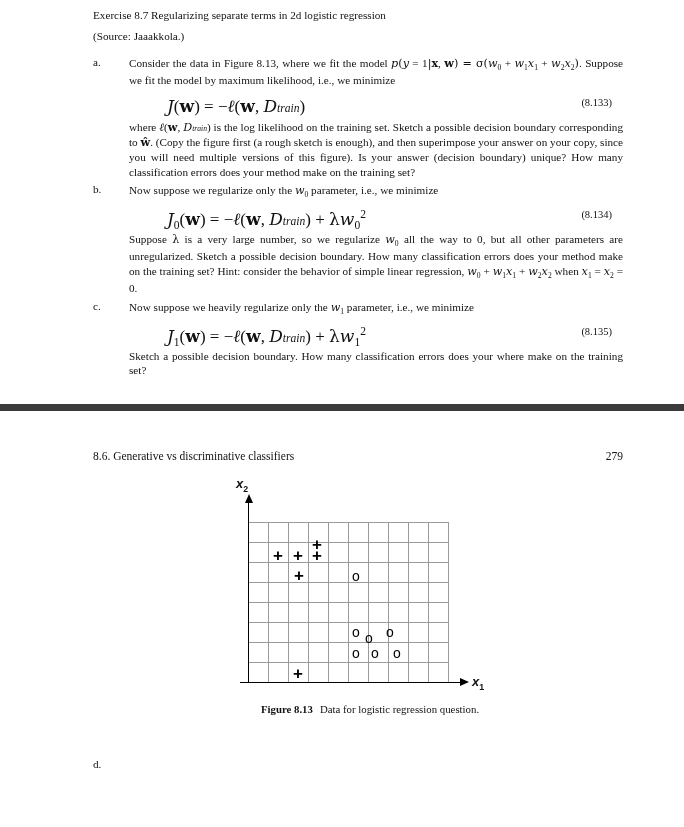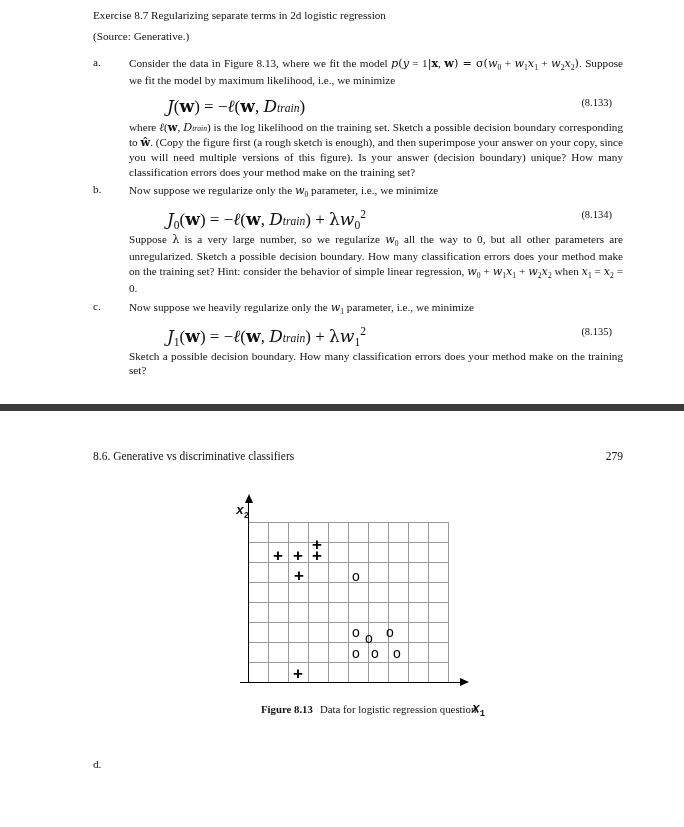--- a/index.html
+++ b/index.html
@@ -184,24 +184,23 @@
     top: -28px;
     width: 0;
     height: 0;
     border-bottom: 9px solid #000;
     border-left: 4px solid transparent;
     border-right: 4px solid transparent;
   }
   .axlabel {
     position: absolute;
     font-size: 13px;
-    font-family: Liberation Mono, monospace;
+    font-family: Liberation Sans, sans-serif;
     font-style: italic;
     font-weight: bold;
-    margin-top: 27px;
   }
   .mark {
     position: absolute;
     font-size: 15px;
     font-family: "Liberation Sans", sans-serif;
     line-height: 1;
     color: #000;
   }
   .mark.plus {
     font-weight: bold;
@@ -237,21 +236,21 @@
 
 <div class="page">
 
   <div class="exercise-block">
 
     <div class="ex-title">
       <span class="bold">Exercise 8.7</span>
       <span>Regularizing separate terms in 2d logistic regression</span>
     </div>
 
-    <div class="ex-source">(Source: Generative.)</div>
+    <div class="ex-source">(Source: Jaaakkola.)</div>
 
     <div class="item">
       <div class="item-label">a.</div>
       <div class="item-body">
         <div class="para">
           <span>Consider the data in Figure 8.13, where we fit the model </span><span class="math">p</span><span class="mathup">(</span><span class="math">y</span> = 1<span class="mathup">|</span><span class="bf">x</span>, <span class="bf">w</span><span class="mathup">) = </span><span class="mathup">σ</span><span class="mathup">(</span><span class="math">w</span><sub class="s">0</sub> + <span class="math">w</span><sub class="s">1</sub><span class="math">x</span><sub class="s">1</sub> + <span class="math">w</span><sub class="s">2</sub><span class="math">x</span><sub class="s">2</sub><span class="mathup">)</span>.
           <span>Suppose we fit the model by maximum likelihood, i.e., we minimize</span>
         </div>
         <div class="eqline">
           <span class="eq">
@@ -294,21 +293,21 @@
       <div class="item-body">
         <div class="para">
           Now suppose we heavily regularize only the <span class="math">w</span><sub class="s">1</sub> parameter, i.e., we minimize
         </div>
         <div class="eqline">
           <span class="eq">
             <span class="math">J</span><sub class="s">1</sub>(<span class="bf">w</span>) = −<span class="math">ℓ</span>(<span class="bf">w</span>, <span class="math">D</span><span class="subit">train</span>) + <span class="mathup">λ</span><span class="math">w</span><sub class="s">1</sub><sup class="s">2</sup>
           </span>
           <span class="eqnum">(8.135)</span>
         </div>
-        <div class="para">Sketch a possible decision boundary. How many classification errors does your method make on the training set?</div>
+        <div class="para">Sketch a possible decision boundary. How many classification errors does your where make on the training set?</div>
       </div>
     </div>
 
   </div>
 
   <div class="sep-bar"></div>
 
   <div class="runhead">
     <span class="num">279</span>
     <span class="sect">8.6.  Generative vs discriminative classifiers</span>

